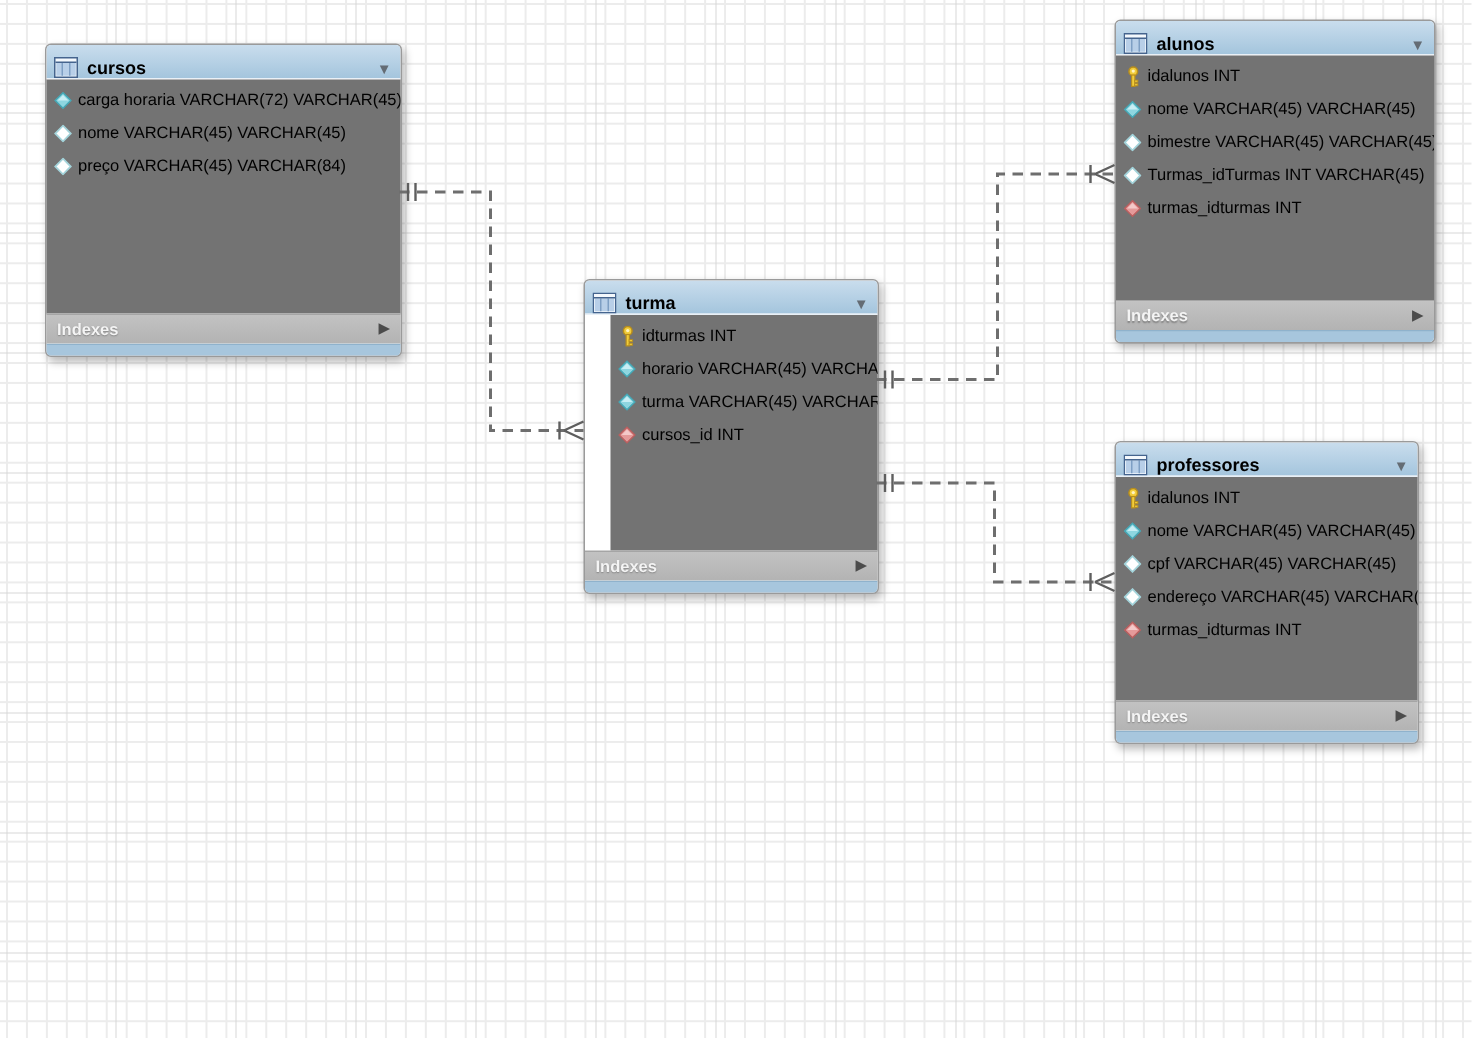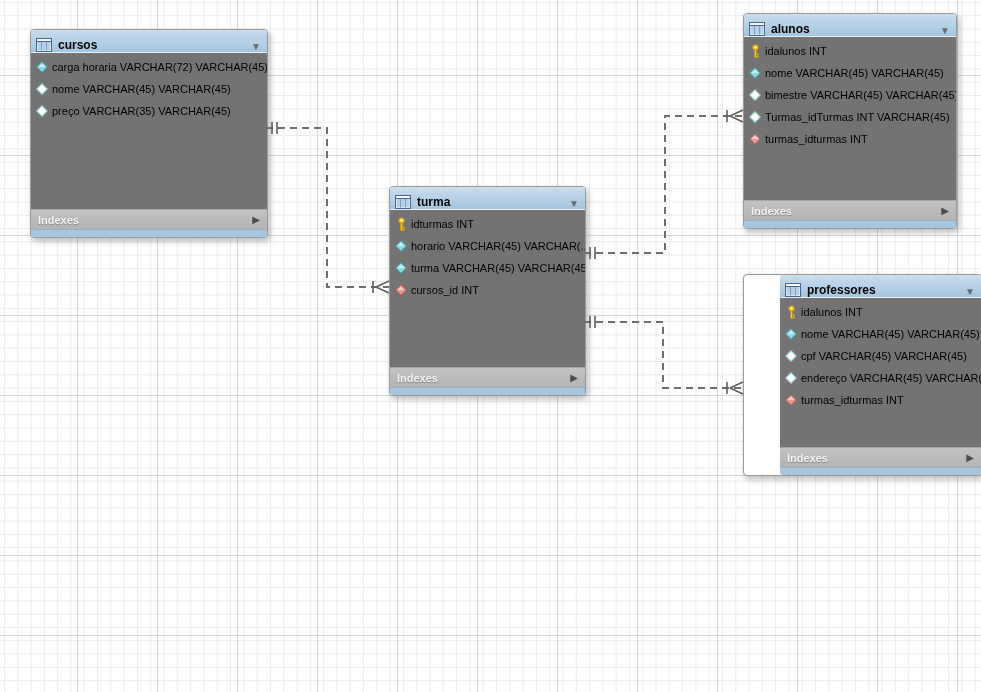--- a/index.html
+++ b/index.html
@@ -113,21 +113,21 @@
           </span>
     <span class="col-text">nome VARCHAR(45) VARCHAR(45)</span>
   </div>
 
   <div class="db-row">
     <span class="col-icon">
             <svg width="12" height="12" viewBox="0 0 12 12">
               <polygon points="6,0.8 11.2,6 6,11.2 0.8,6" fill="#ffffff" stroke="#a3d3da" stroke-width="1.2"></polygon>
             </svg>
           </span>
-    <span class="col-text">preço VARCHAR(35) VARCHAR(45)</span>
+    <span class="col-text">preço VARCHAR(45) VARCHAR(84)</span>
   </div>
 </div>
     <div class="db-footer">
       <span class="footer-label">Indexes</span>
       <span class="footer-caret">▶</span>
     </div>
     <div class="db-strip"></div>
   </div>
 
   <div class="db-table" style="left: 389px; top: 186px; width: 195px;">
@@ -137,21 +137,21 @@
           <rect x="0.5" y="0.5" width="15" height="13" fill="#f4f8fc" stroke="#45648e"></rect>
           <rect x="1.5" y="4" width="13" height="8.5" fill="#b8cfe8"></rect>
           <line x1="5.5" y1="4" x2="5.5" y2="12.5" stroke="#7e9fc4" stroke-width="1"></line>
           <line x1="10.5" y1="4" x2="10.5" y2="12.5" stroke="#7e9fc4" stroke-width="1"></line>
           <line x1="1" y1="3.5" x2="15" y2="3.5" stroke="#45648e" stroke-width="1"></line>
         </svg>
       </span>
       <span class="db-title">turma</span>
       <span class="hdr-caret">▼</span>
     </div>
-    <div class="db-rows" style="height: 154px;">
+    <div class="db-rows" style="height: 154px; margin-left: 17px;">
   <div class="db-row">
     <span class="col-icon">
             <svg width="9" height="15" viewBox="0 0 9 15">
               <circle cx="4.5" cy="3.6" r="2.9" fill="#f2cd3a" stroke="#b68d1e"></circle>
               <circle cx="4.5" cy="3.4" r="1.1" fill="#fdf3c2"></circle>
               <rect x="3.4" y="6" width="2.2" height="7.6" fill="#f2cd3a" stroke="#b68d1e" stroke-width="0.8"></rect>
               <rect x="5.4" y="9.4" width="2.2" height="1.4" fill="#f2cd3a" stroke="#b68d1e" stroke-width="0.6"></rect>
               <rect x="5.4" y="11.8" width="2.2" height="1.4" fill="#f2cd3a" stroke="#b68d1e" stroke-width="0.6"></rect>
             </svg>
           </span>
@@ -263,21 +263,21 @@
     <span class="col-text">turmas_idturmas INT</span>
   </div>
 </div>
     <div class="db-footer">
       <span class="footer-label">Indexes</span>
       <span class="footer-caret">▶</span>
     </div>
     <div class="db-strip"></div>
   </div>
 
-  <div class="db-table" style="left: 743px; top: 274px; width: 201px; padding-left: 36px;">
+  <div class="db-table" style="left: 743px; top: 294px; width: 201px;">
     <div class="db-header">
       <span class="tbl-icon">
         <svg width="16" height="14" viewBox="0 0 16 14">
           <rect x="0.5" y="0.5" width="15" height="13" fill="#f4f8fc" stroke="#45648e"></rect>
           <rect x="1.5" y="4" width="13" height="8.5" fill="#b8cfe8"></rect>
           <line x1="5.5" y1="4" x2="5.5" y2="12.5" stroke="#7e9fc4" stroke-width="1"></line>
           <line x1="10.5" y1="4" x2="10.5" y2="12.5" stroke="#7e9fc4" stroke-width="1"></line>
           <line x1="1" y1="3.5" x2="15" y2="3.5" stroke="#45648e" stroke-width="1"></line>
         </svg>
       </span>

